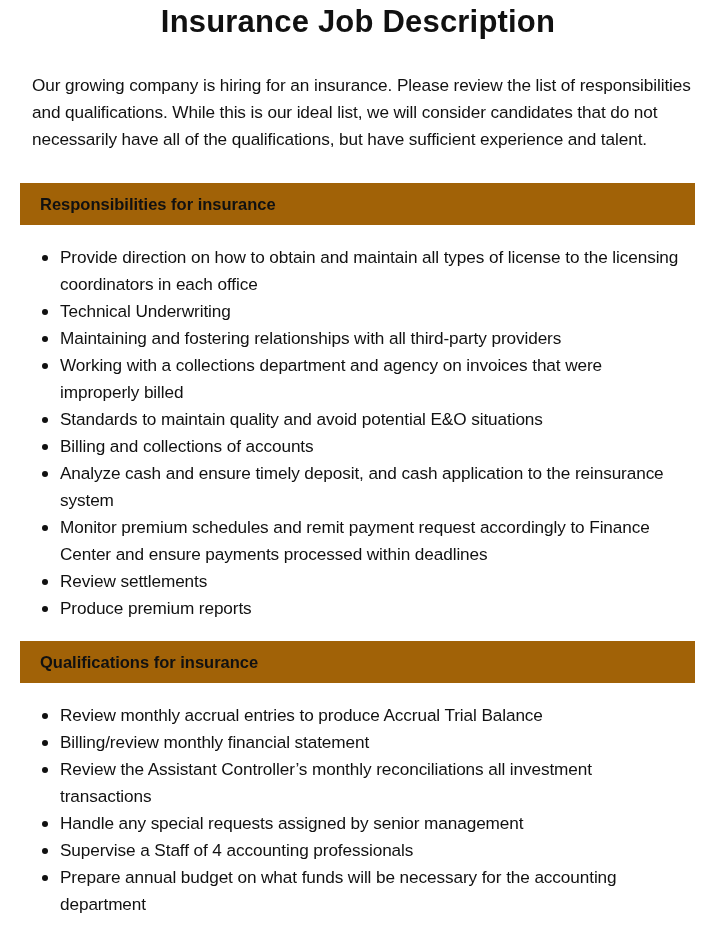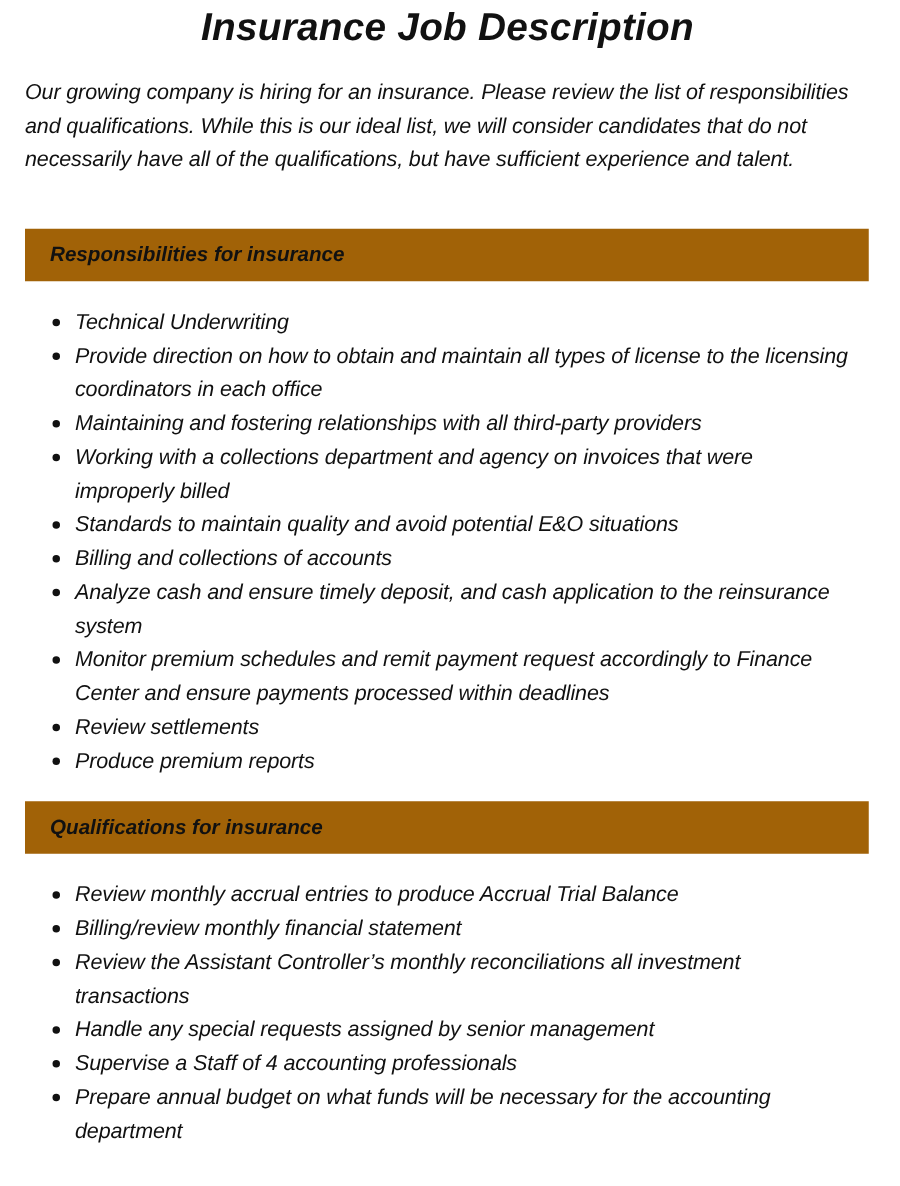--- a/index.html
+++ b/index.html
@@ -11,42 +11,41 @@
     width: 720px;
     height: 949px;
     overflow: hidden;
     font-family: "Liberation Sans", "DejaVu Sans", sans-serif;
     color: #111111;
   }
   .page {
     position: relative;
     width: 720px;
     height: 949px;
-    font-style: italic;
   }
   .title {
     position: absolute;
     left: 0;
     top: 2px;
     width: 716px;
     text-align: center;
     font-size: 31px;
     font-weight: bold;
     line-height: 40px;
     letter-spacing: 0.2px;
     margin: 0;
   }
   .intro {
     position: absolute;
     left: 20px;
     top: 60px;
     width: 680px;
     font-size: 17.2px;
     line-height: 27px;
-    margin: 0;
+    margin: 12px;
     letter-spacing: -0.1px;
   }
   .section-header {
     position: absolute;
     left: 20px;
     width: 675px;
     height: 42px;
     background: #a16207;
     box-sizing: border-box;
     padding-left: 20px;
@@ -90,22 +89,22 @@
 
   <h1 class="title">Insurance Job Description</h1>
 
   <p class="intro">Our growing company is hiring for an insurance. Please review the list of responsibilities and qualifications. While this is our ideal list, we will consider candidates that do not necessarily have all of the qualifications, but have sufficient experience and talent.</p>
 
   <div class="section-header hdr-resp">
     <span>Responsibilities for insurance</span>
   </div>
 
   <ul class="list list-resp">
+    <li><span class="bullet"></span><span>Provide direction on how to obtain and maintain all types of license to the licensing coordinators in each office</span></li>
     <li><span class="bullet"></span><span>Technical Underwriting</span></li>
-    <li><span class="bullet"></span><span>Provide direction on how to obtain and maintain all types of license to the licensing coordinators in each office</span></li>
     <li><span class="bullet"></span><span>Maintaining and fostering relationships with all third-party providers</span></li>
     <li><span class="bullet"></span><span>Working with a collections department and agency on invoices that were improperly billed</span></li>
     <li><span class="bullet"></span><span>Standards to maintain quality and avoid potential E&amp;O situations</span></li>
     <li><span class="bullet"></span><span>Billing and collections of accounts</span></li>
     <li><span class="bullet"></span><span>Analyze cash and ensure timely deposit, and cash application to the reinsurance system</span></li>
     <li><span class="bullet"></span><span>Monitor premium schedules and remit payment request accordingly to Finance Center and ensure payments processed within deadlines</span></li>
     <li><span class="bullet"></span><span>Review settlements</span></li>
     <li><span class="bullet"></span><span>Produce premium reports</span></li>
   </ul>
 

